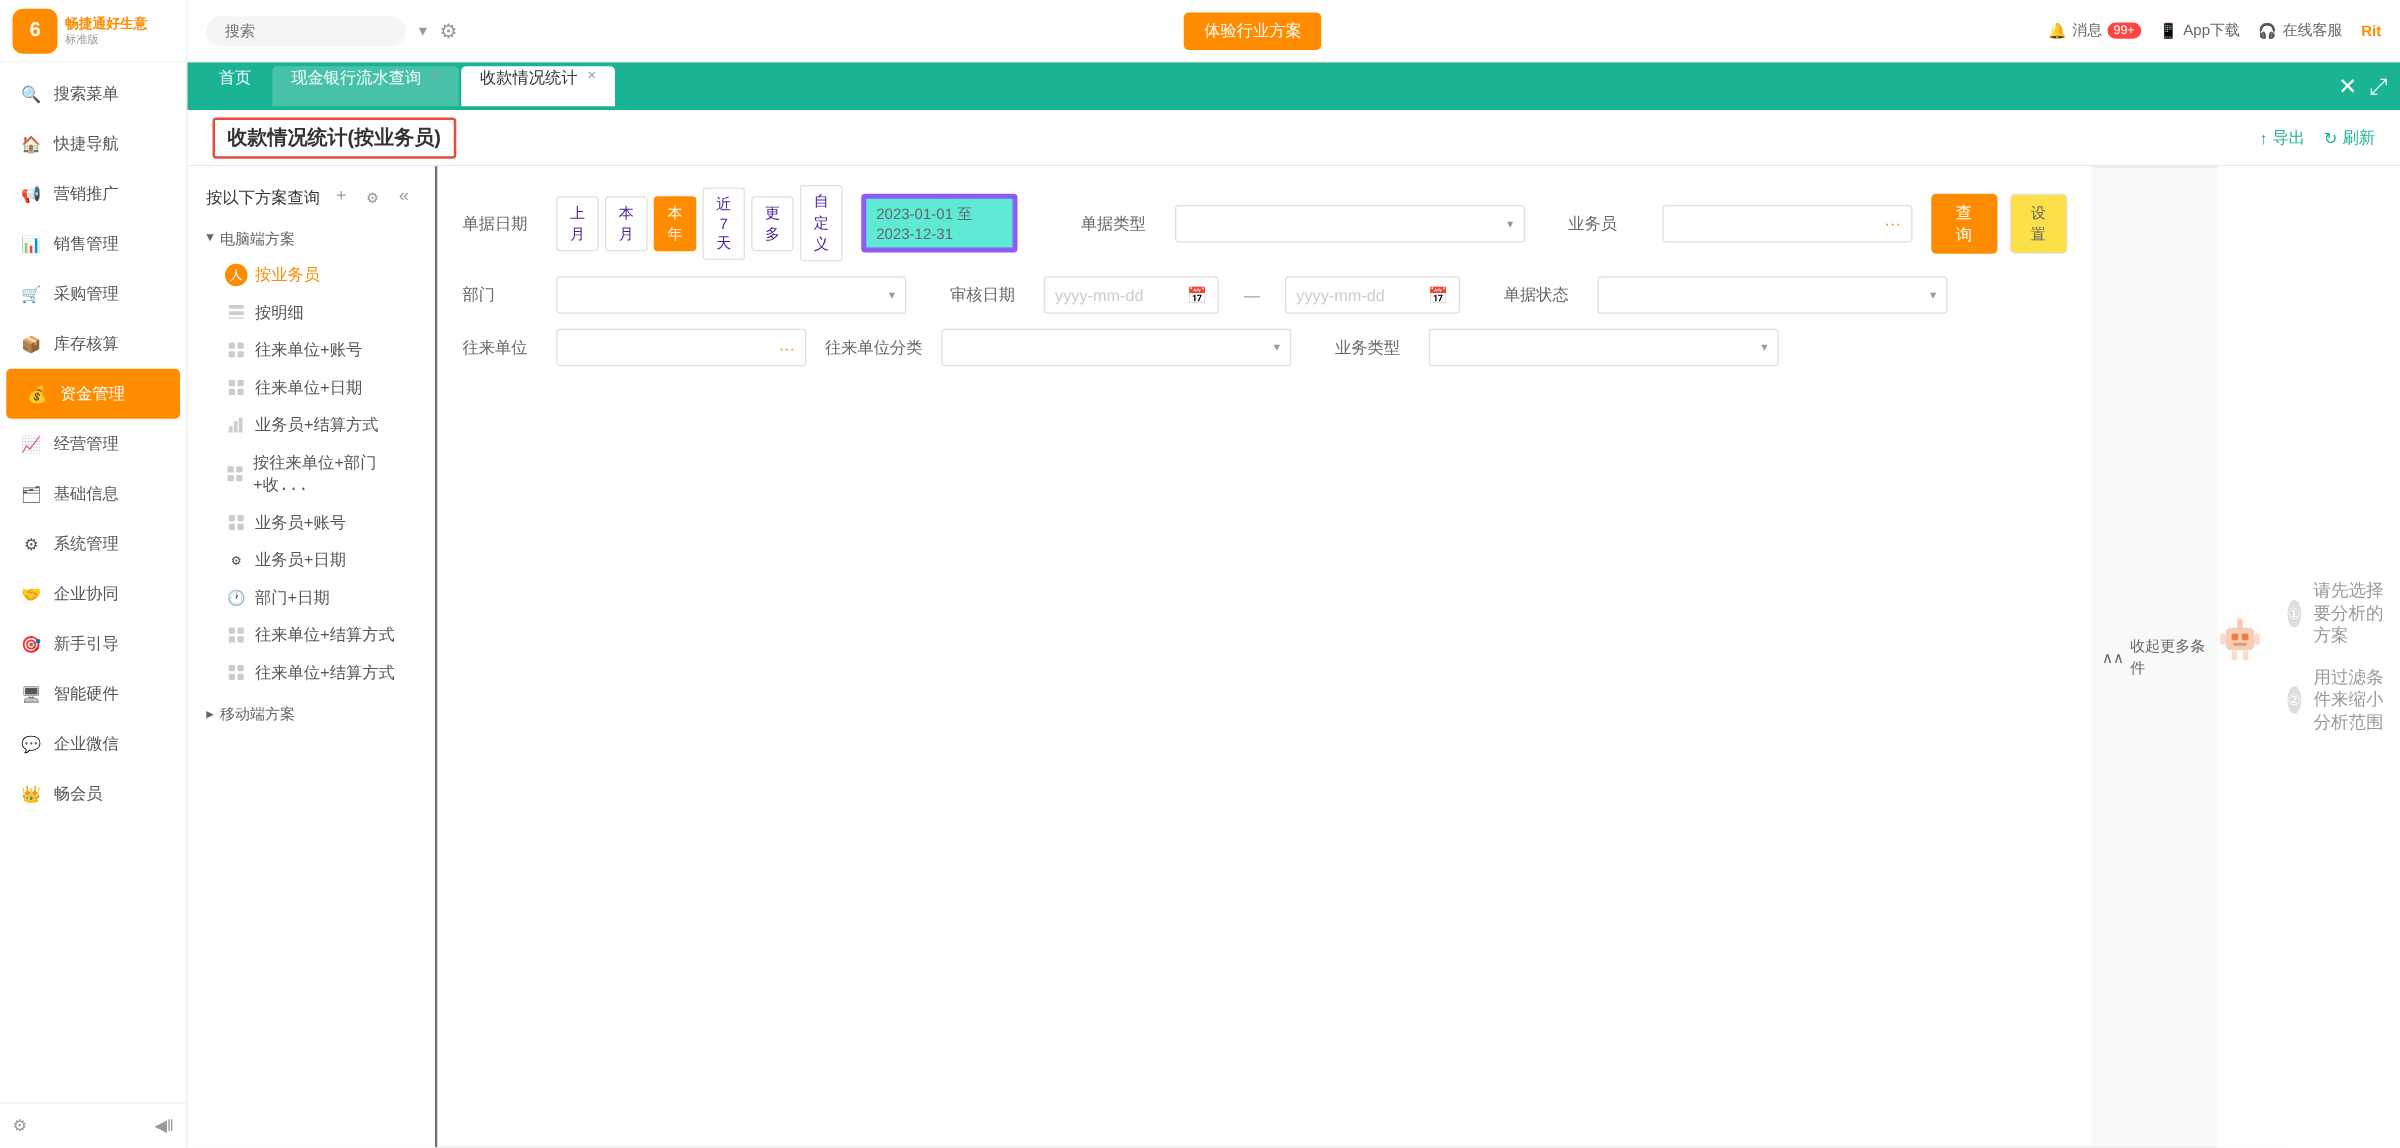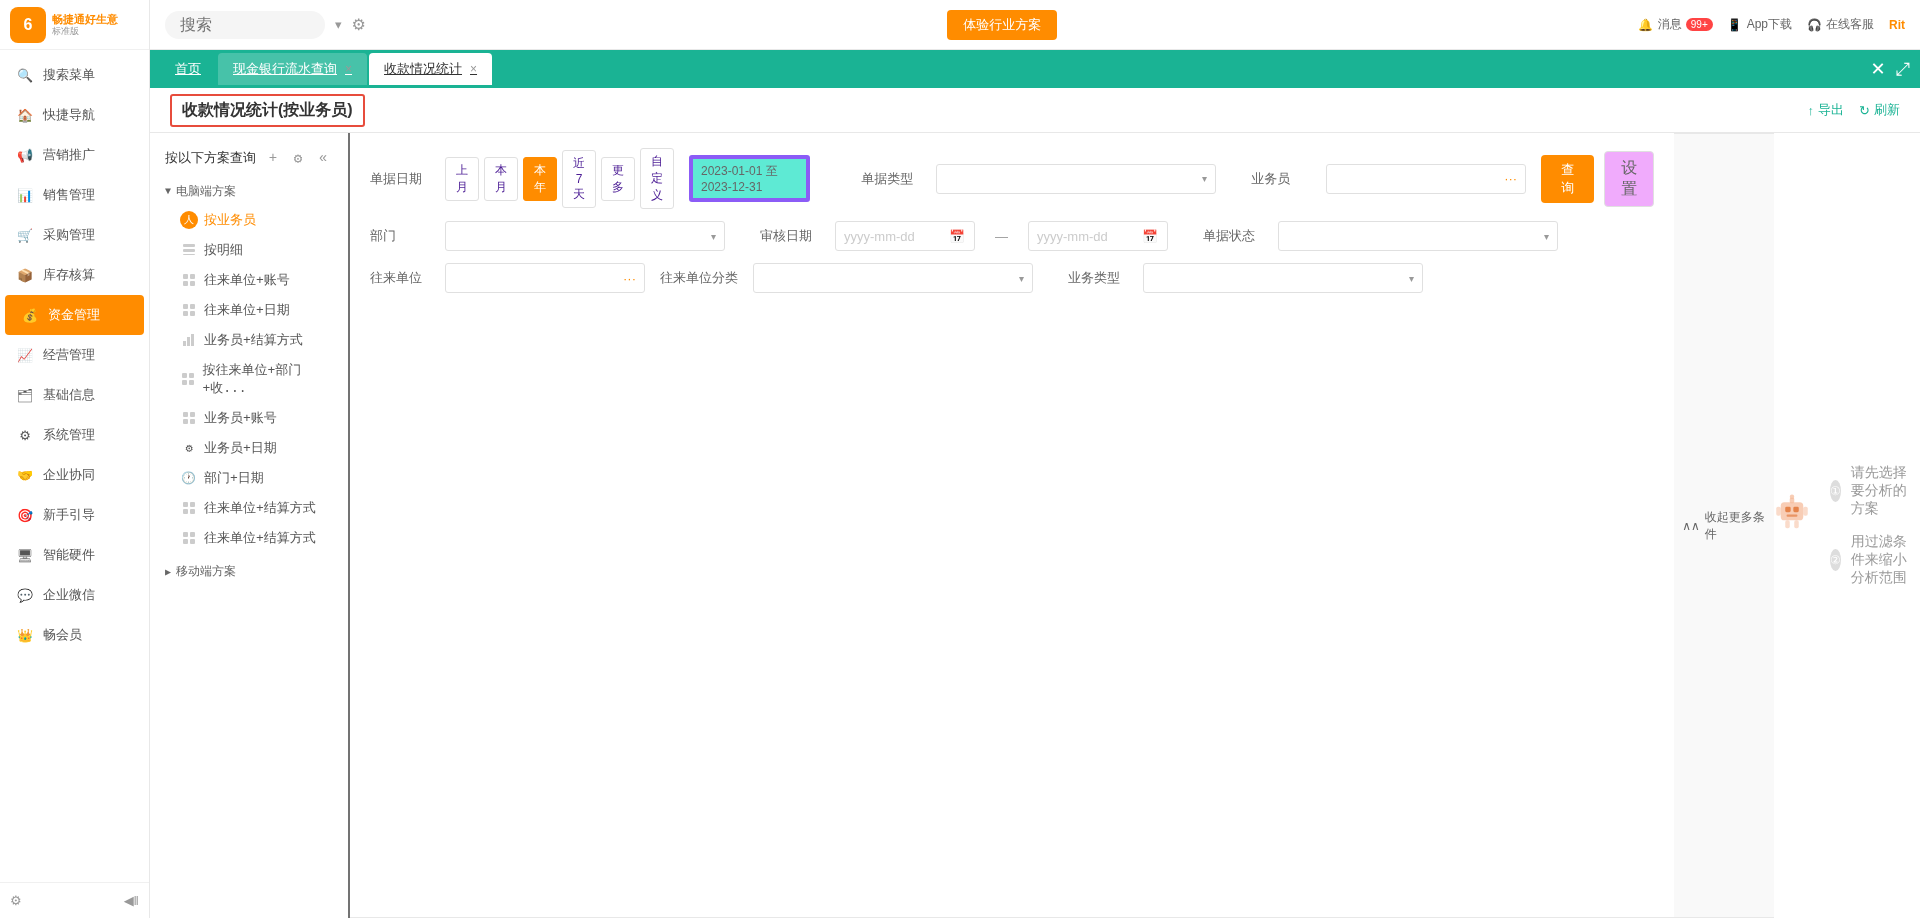--- a/index.html
+++ b/index.html
@@ -16,28 +16,28 @@
     .sidebar-item.active { background: #ff8c00; color: white; border-radius: 4px; margin: 0 5px; }
     .sidebar-item .s-icon { width: 20px; height: 20px; margin-right: 8px; display: flex; align-items: center; justify-content: center; }
     .sidebar-footer { padding: 10px; display: flex; justify-content: space-between; border-top: 1px solid #f0f0f0; }
 
     
     .main { flex: 1; display: flex; flex-direction: column; height: 918px; }
 
     
     .topbar { height: 50px; background: #fff; display: flex; align-items: center; padding: 0 15px; border-bottom: 1px solid #e8e8e8; justify-content: space-between; }
     .topbar-left { display: flex; align-items: center; gap: 10px; }
-    .topbar-search { background: #f5f5f5; border: none; border-radius: 15px; padding: 5px 15px; font-size: 16px; color: #999; width: 160px; }
+    .topbar-search { background: #f5f5f5; border: none; border-radius: 15px; padding: 5px 15px; font-size: 12px; color: #999; width: 160px; }
     .trial-btn { background: #ff8c00; color: white; border: none; border-radius: 4px; padding: 6px 16px; font-size: 13px; cursor: pointer; }
     .topbar-icons { display: flex; align-items: center; gap: 15px; color: #666; font-size: 12px; }
     .badge-count { background: #ff4444; color: white; border-radius: 10px; font-size: 10px; padding: 1px 5px; }
 
     
     .tabbar { height: 38px; background: #1ab394; display: flex; align-items: center; padding: 0 10px; gap: 2px; position: relative; }
-    .tab { height: 32px; padding: 0 15px; display: flex; align-items: center; font-size: 13px; cursor: pointer; border-radius: 4px 4px 0 0; gap: 8px; text-decoration: underline; }
+    .tab { height: 32px; padding: 0 15px; display: flex; align-items: flex-start; font-size: 13px; cursor: pointer; border-radius: 4px 4px 0 0; gap: 8px; }
     .tab.home { color: white; background: transparent; }
     .tab.active { background: #fff; color: #333; }
     .tab.inactive { background: rgba(255,255,255,0.2); color: white; }
     .tab-close { font-size: 12px; color: #999; cursor: pointer; }
     .tabbar-right { margin-left: auto; display: flex; gap: 10px; }
     .tabbar-right-btn { color: white; font-size: 18px; cursor: pointer; background: none; border: none; }
 
     
     .page-header { height: 45px; background: #fff; display: flex; align-items: center; padding: 0 20px; border-bottom: 1px solid #e8e8e8; justify-content: space-between; }
     .page-title { font-size: 16px; font-weight: bold; color: #333; border: 2px solid #e74c3c; padding: 4px 10px; border-radius: 3px; }
@@ -70,21 +70,21 @@
     .filter-label { color: #666; font-size: 13px; white-space: nowrap; min-width: 60px; }
     .filter-date-group { display: flex; align-items: center; gap: 5px; }
     .date-btn { padding: 4px 10px; border: 1px solid #e0e0e0; border-radius: 3px; font-size: 12px; cursor: pointer; color: #4c1d95; background: white; }
     .date-btn.active { background: #ff8c00; color: white; border-color: #ff8c00; }
     .date-range { font-size: 12px; color: #666; padding: 4px 8px; border: 4px solid #8b5cf6; border-radius: 3px; background: #5eead4; }
     .filter-select { min-width: 200px; height: 30px; border: 1px solid #e0e0e0; border-radius: 3px; padding: 0 8px; font-size: 13px; color: #999; display: flex; align-items: center; justify-content: space-between; cursor: pointer; background: white; position: relative; }
     .filter-select-wide { min-width: 280px; }
     .filter-input { min-width: 200px; height: 30px; border: 1px solid #e0e0e0; border-radius: 3px; padding: 0 8px; font-size: 13px; color: #999; background: white; display: flex; align-items: center; gap: 5px; }
     .filter-row-right { margin-left: auto; display: flex; gap: 10px; align-items: center; }
     .query-btn { background: #ff8c00; color: white; border: none; border-radius: 4px; padding: 6px 20px; font-size: 13px; cursor: pointer; }
-    .setting-btn { background: #f0abfc; color: #666; border: 1px solid #e0e0e0; border-radius: 4px; padding: 6px 16px; font-size: 16px; cursor: pointer; }
+    .setting-btn { background: #fde047; color: #666; border: 1px solid #e0e0e0; border-radius: 4px; padding: 6px 16px; font-size: 12px; cursor: pointer; }
     .dash { color: #999; padding: 0 5px; }
 
     
     .collapse-bar { background: #f9f9f9; border-top: 1px solid #e8e8e8; border-bottom: 1px solid #e8e8e8; display: flex; align-items: center; justify-content: center; padding: 8px; cursor: pointer; color: #666; font-size: 12px; gap: 5px; }
 
     
     .data-area { flex: 1; background: #fff; display: flex; align-items: center; justify-content: center; flex-direction: column; }
     .empty-hint { display: flex; align-items: flex-start; gap: 20px; }
     .hint-steps { display: flex; flex-direction: column; gap: 15px; }
     .hint-step { display: flex; align-items: center; gap: 10px; color: #999; font-size: 14px; }

